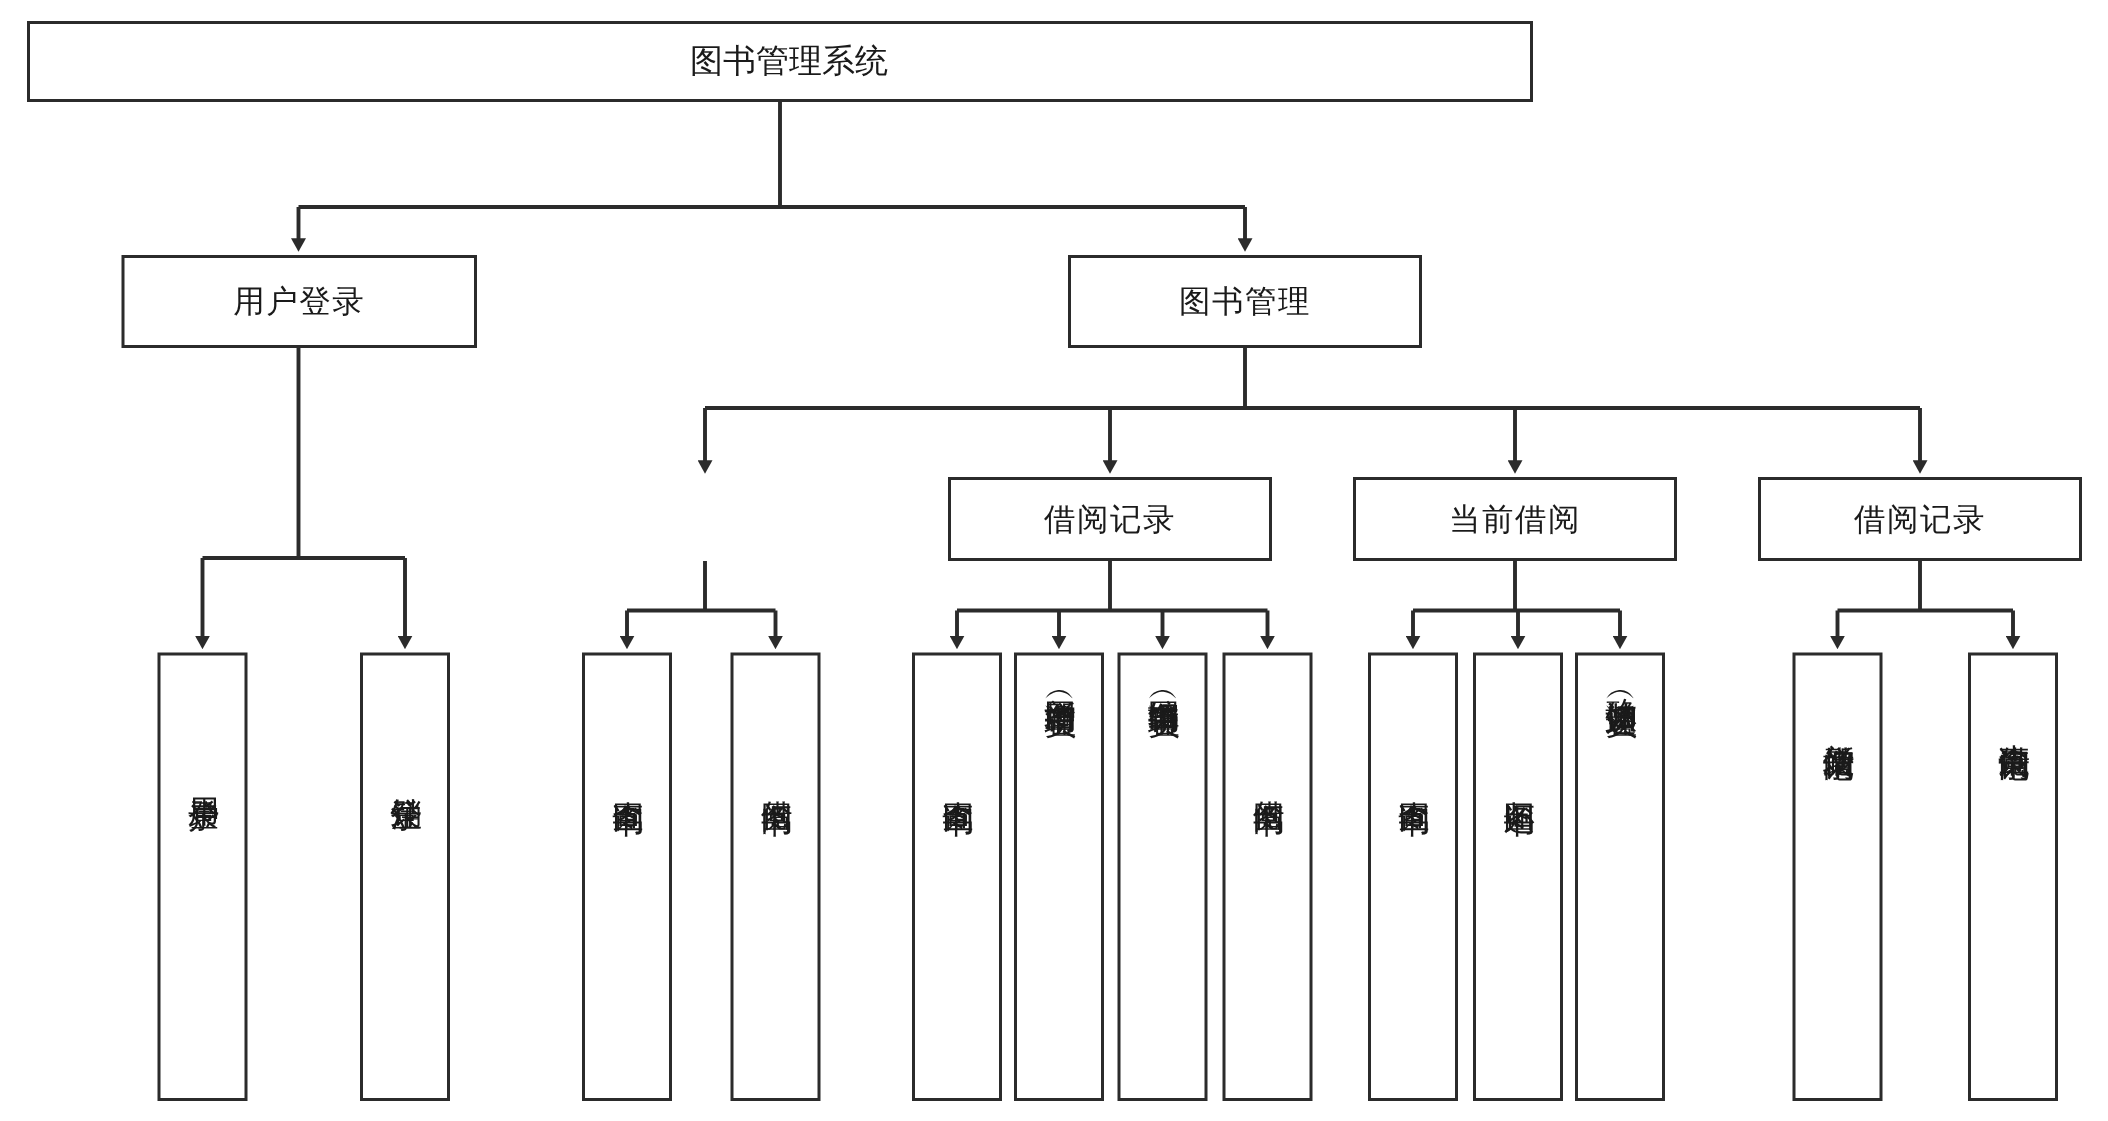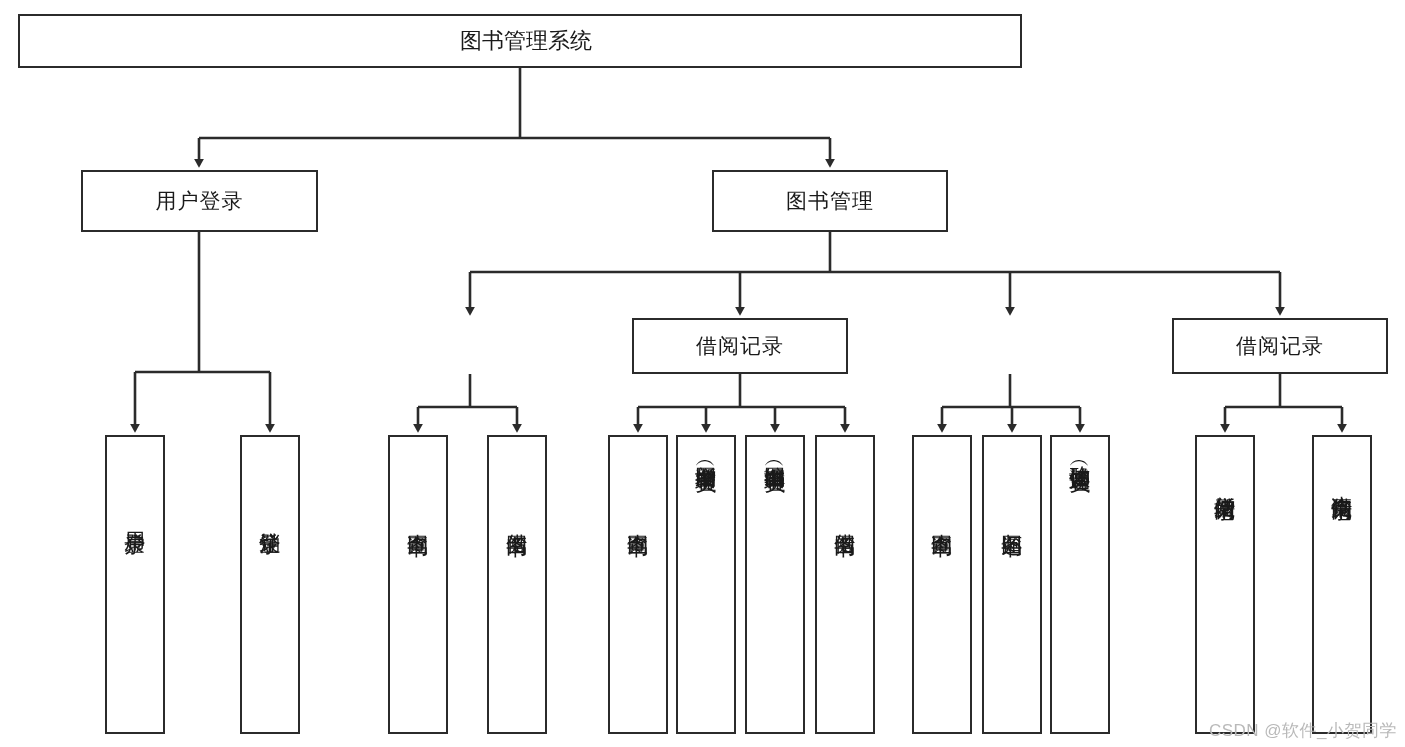--- a/index.html
+++ b/index.html
@@ -121,20 +121,21 @@
       <path d="M1342,407 L1342,425" marker-end="url(#arrow)"></path>
     </g>
   </svg>
 
   <div class="node root" style="left:18px; top:14px; width:1004px; height:54px;">图书管理系统</div>
 
   <div class="node h" style="left:81px; top:170px; width:237px; height:62px;">用户登录</div>
   <div class="node h" style="left:712px; top:170px; width:236px; height:62px;">图书管理</div>
 
   <div class="node h" style="left:632px; top:318px; width:216px; height:56px;">借阅记录</div>
+  <div class="node h" style="left:902px; top:318px; width:216px; height:56px;">当前借阅</div>
   <div class="node h" style="left:1172px; top:318px; width:216px; height:56px;">借阅记录</div>
 
   <div class="node leaf" style="left:105px; top:435px; width:60px; height:299px;">
     <span class="vlabel" style="margin-top:70px;">用户登录</span>
   </div>
 
   <div class="node leaf" style="left:240px; top:435px; width:60px; height:299px;">
     <span class="vlabel" style="margin-top:70px;">注销登录</span>
   </div>
 
@@ -175,15 +176,14 @@
   </div>
 
   <div class="node leaf" style="left:1195px; top:435px; width:60px; height:299px;">
     <span class="vlabel" style="margin-top:34px;">新增借阅记录</span>
   </div>
 
   <div class="node leaf" style="left:1312px; top:435px; width:60px; height:299px;">
     <span class="vlabel" style="margin-top:34px;">查询借阅记录</span>
   </div>
 
-  <div class="watermark">CSDN @软件_小贺同学</div>
 
 </div>
 
 </body></html>

